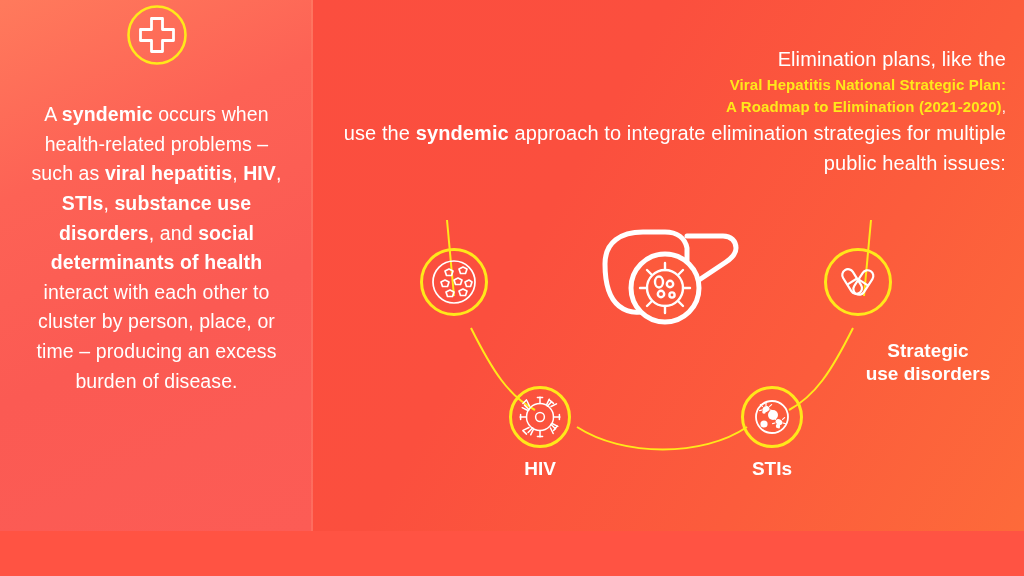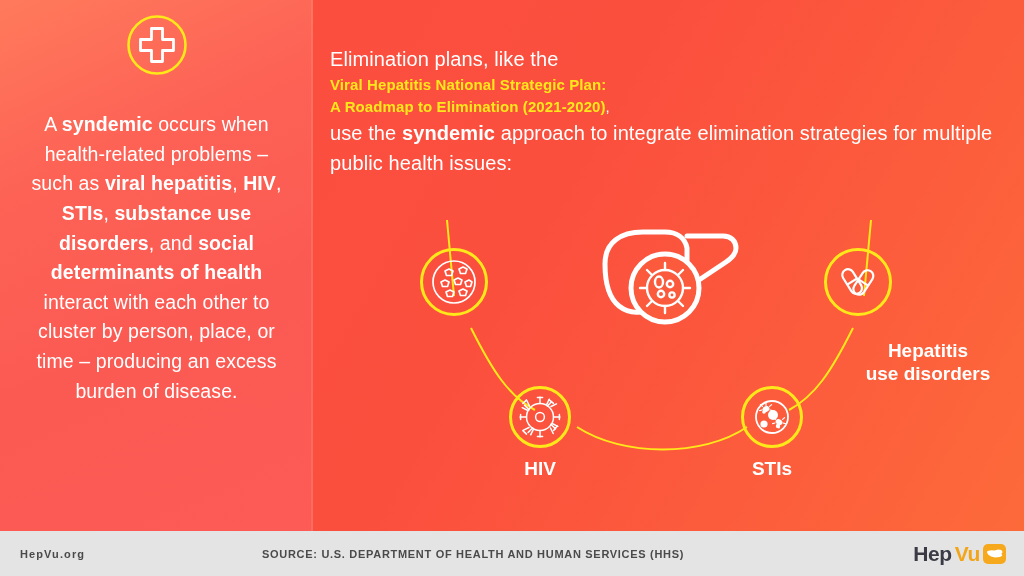--- a/index.html
+++ b/index.html
@@ -40,21 +40,21 @@
   }
 
   
   .left-col {
     position: absolute;
     left: 0; top: 0;
     width: 313px; height: 531px;
     display: flex;
     flex-direction: column;
     align-items: center;
-    padding-top: 14px;
+    padding-top: 4px;
     box-sizing: border-box;
   }
   .cross-badge {
     width: 62px;
     height: 62px;
     flex: 0 0 auto;
   }
   .left-body {
     margin-top: 34px;
     width: 262px;
@@ -68,21 +68,21 @@
   .left-body b {
     font-weight: 700;
   }
 
   
   .right-head {
     position: absolute;
     left: 330px;
     top: 44px;
     width: 676px;
-    text-align: left;
+    text-align: right;
     color: #ffffff;
     font-size: 20px;
     line-height: 1.52;
     font-weight: 300;
     letter-spacing: .1px;
   }
   .right-head b { font-weight: 700; }
   .head-hl {
     color: #ffe81a;
     font-weight: 700;
@@ -331,33 +331,19 @@
             <rect x="15.5" y="9" width="11.5" height="27" rx="5.75"></rect>
             <line x1="15.5" y1="22.5" x2="27" y2="22.5"></line>
           </g>
           <g transform="rotate(33 26 26)">
             <rect x="25" y="10" width="11.5" height="27" rx="5.75"></rect>
             <line x1="25" y1="23.5" x2="36.5" y2="23.5"></line>
           </g>
         </g>
       </svg>
     </div>
-    <div class="node-label" style="left:520px; top:140px; width:190px; text-align:center;">Hepatitis
+    <div class="node-label" style="left:520px; top:140px; width:190px; text-align:center;">Strategic
 use disorders</div>
 
   </div>
 
-  <div class="footer">
-    <span class="footer-site">HepVu.org</span>
-    <span class="footer-source">SOURCE: U.S. DEPARTMENT OF HEALTH AND HUMAN SERVICES (HHS)</span>
-    <span class="footer-logo">
-      <span class="logo-hep">Hep</span>
-        <span class="logo-vu">Vu</span>
-      <span class="logo-mark">
-        <svg viewBox="0 0 20 14" width="18" height="13">
-          <path d="M1.5 4.2 L6 3.4 L9.6 3.8 L13.5 2.6 L17 3.2 L18.5 5.4 L17.2 7.4
-                   L18.2 9.6 L15.4 10.8 L10 11.4 L5.6 10.4 L2.6 8.4 L1.2 6.2 Z" fill="#ffffff"></path>
-        </svg>
-      </span>
-    </span>
-  </div>
 
 </div>
 
 </body></html>

